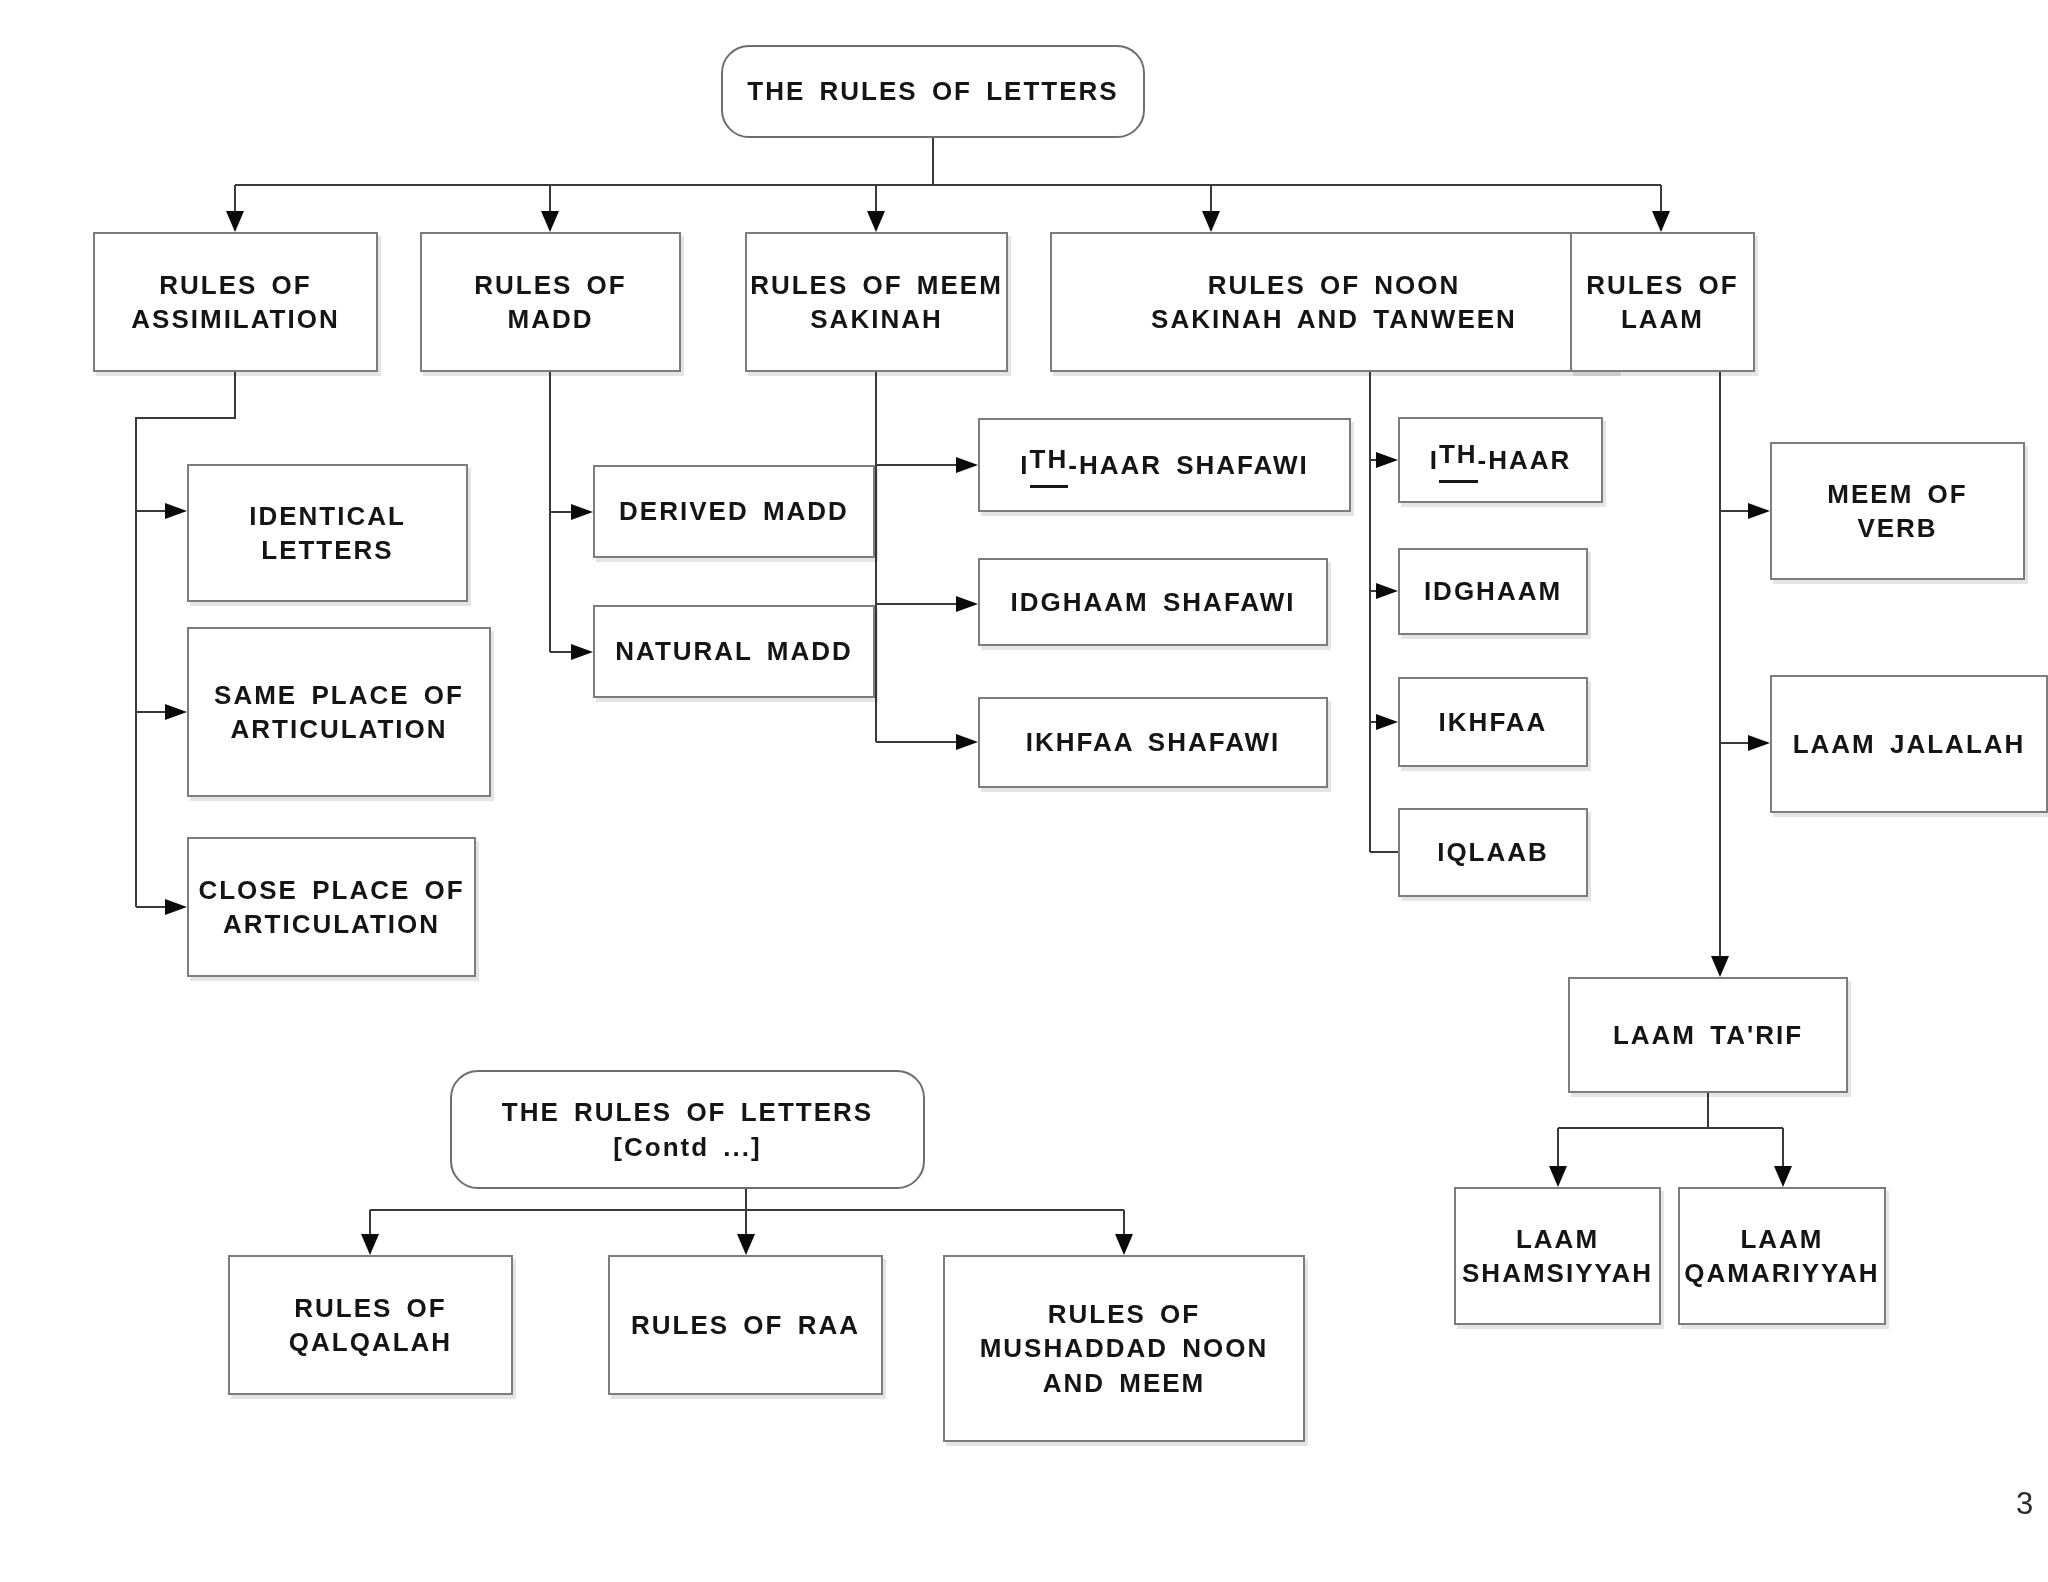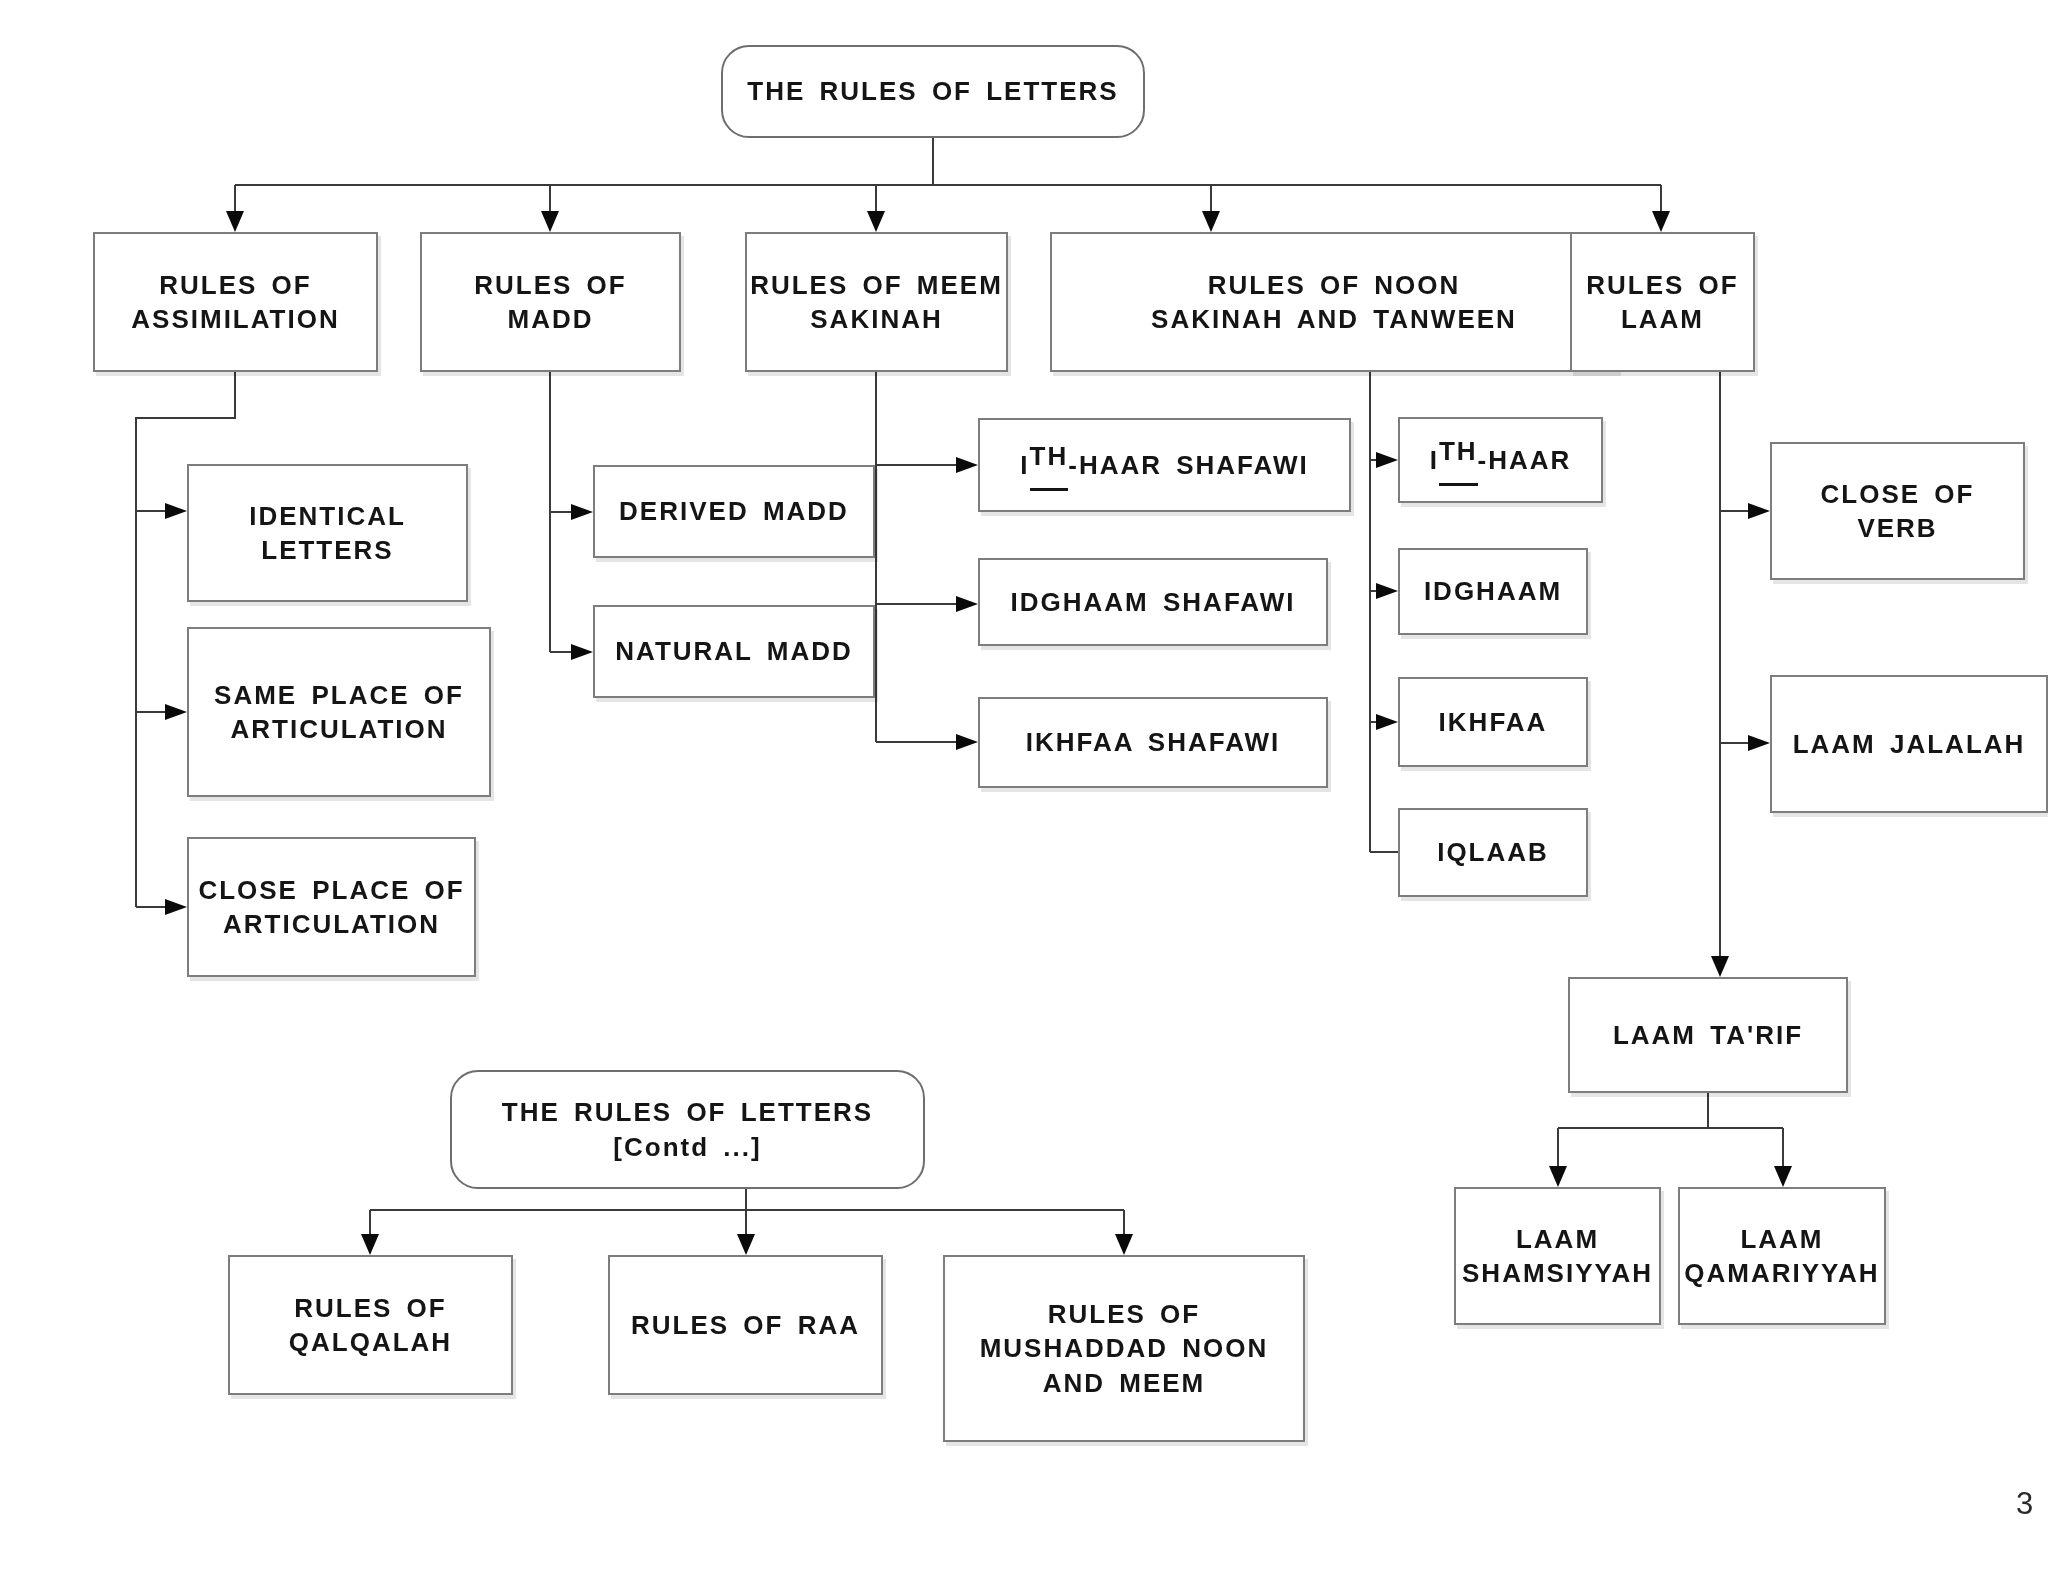--- a/index.html
+++ b/index.html
@@ -42,21 +42,21 @@
     box-sizing: border-box;
     color: #151515;
   }
   .rounded {
     border-radius: 28px;
     box-shadow: none;
     border-color: #6e6e6e;
   }
   .u {
     border-bottom: 3px solid #151515;
-    padding-bottom: 14px;
+    padding-bottom: 8px;
   }
   #page-number {
     position: absolute;
     left: 1968px;
     top: 1486px;
     z-index: 2;
     font-size: 31px;
     font-weight: normal;
     color: #2a2a2a;
   }
@@ -179,21 +179,21 @@
 
   <div class="box" style="left:930px; top:418px; width:373px; height:94px;"><span>I</span><span class="u">TH</span><span>-HAAR SHAFAWI</span></div>
   <div class="box" style="left:930px; top:558px; width:350px; height:88px;">IDGHAAM SHAFAWI</div>
   <div class="box" style="left:930px; top:697px; width:350px; height:91px;">IKHFAA SHAFAWI</div>
 
   <div class="box" style="left:1350px; top:417px; width:205px; height:86px;"><span>I</span><span class="u">TH</span><span>-HAAR</span></div>
   <div class="box" style="left:1350px; top:548px; width:190px; height:87px;">IDGHAAM</div>
   <div class="box" style="left:1350px; top:677px; width:190px; height:90px;">IKHFAA</div>
   <div class="box" style="left:1350px; top:808px; width:190px; height:89px;">IQLAAB</div>
 
-  <div class="box" style="left:1722px; top:442px; width:255px; height:138px;">CLOSE OF
+  <div class="box" style="left:1722px; top:442px; width:255px; height:138px;">MEEM OF
 VERB</div>
   <div class="box" style="left:1520px; top:977px; width:280px; height:116px;">LAAM TA'RIF</div>
   <div class="box" style="left:1722px; top:675px; width:278px; height:138px;">LAAM JALALAH</div>
   <div class="box" style="left:1406px; top:1187px; width:207px; height:138px;">LAAM
 SHAMSIYYAH</div>
   <div class="box" style="left:1630px; top:1187px; width:208px; height:138px;">LAAM
 QAMARIYYAH</div>
 
   <div class="box rounded" style="left:402px; top:1070px; width:475px; height:119px;">THE RULES OF LETTERS  [Contd ...]</div>
 

